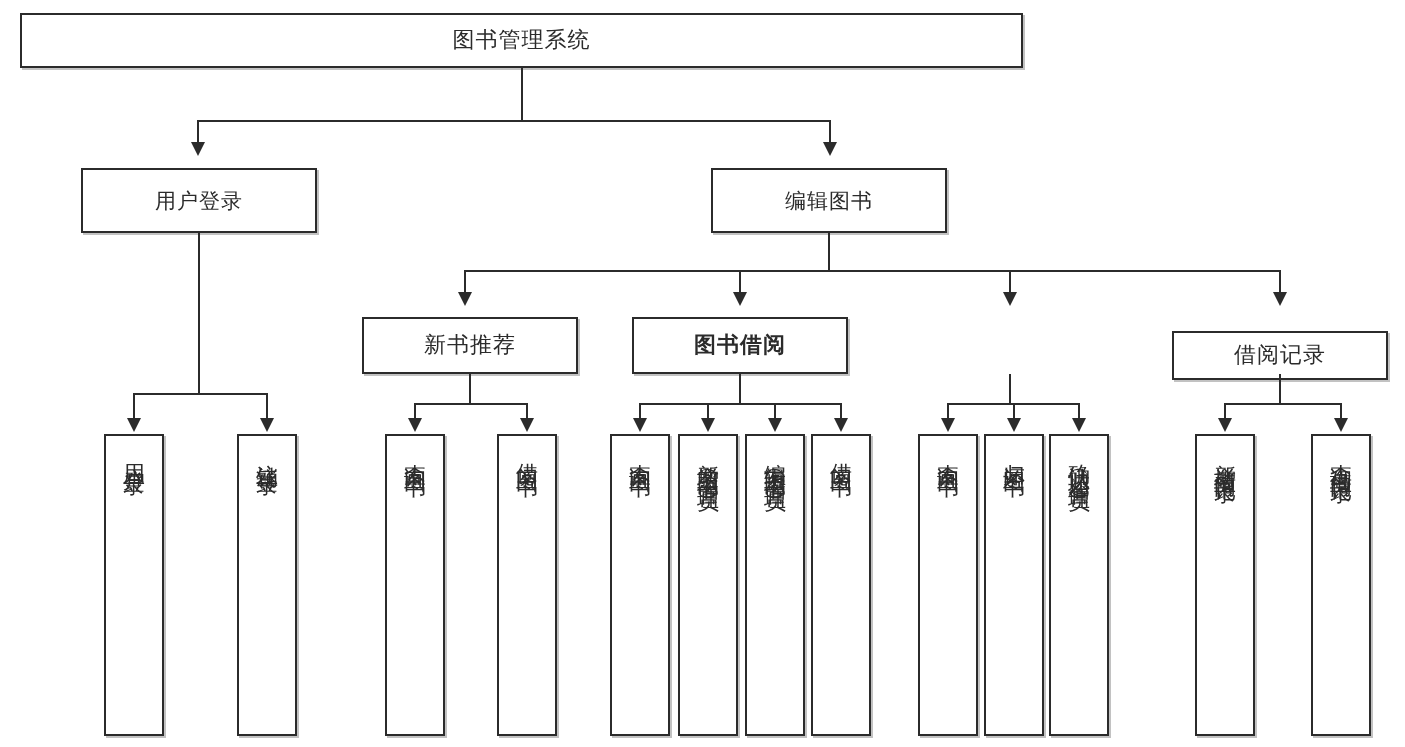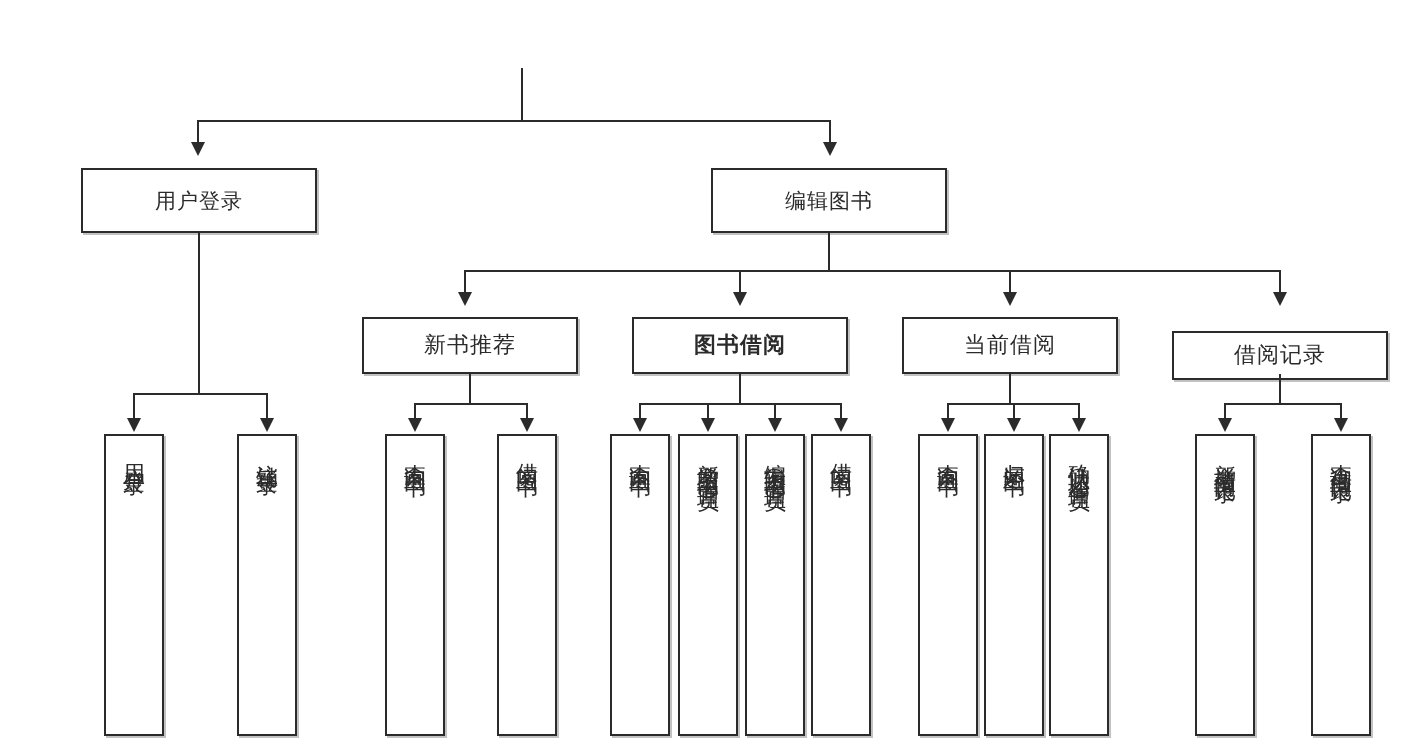--- a/index.html
+++ b/index.html
@@ -73,20 +73,23 @@
     letter-spacing:.5px;
     white-space:nowrap;
     user-select:none;
   }
 </style>
 </head>
 <body>
 
 <div id="stage">
 
+  <div class="node root" style="left:20px;top:13px;width:1003px;height:55px;">
+    <span class="lbl">图书管理系统</span>
+  </div>
 
   <div class="seg vseg" style="left:521px;top:68px;width:2px;height:52px;"></div>
 
   <div class="seg hseg" style="left:197px;top:120px;width:634px;height:2px;"></div>
 
   <div class="seg vseg" style="left:197px;top:120px;width:2px;height:22px;"></div>
   <div class="arrow" style="left:191px;top:142px;"></div>
   <div class="seg vseg" style="left:829px;top:120px;width:2px;height:22px;"></div>
   <div class="arrow" style="left:823px;top:142px;"></div>
 
@@ -118,23 +121,20 @@
   <div class="arrow" style="left:1003px;top:292px;"></div>
 
   <div class="seg vseg" style="left:1279px;top:270px;width:2px;height:22px;"></div>
   <div class="arrow" style="left:1273px;top:292px;"></div>
 
   <div class="node lvl3" style="left:362px;top:317px;width:216px;height:57px;">
     <span class="lbl">新书推荐</span>
   </div>
   <div class="node lvl3" style="left:632px;top:317px;width:216px;height:57px;font-weight:bold;">
     <span class="lbl">图书借阅</span>
-  </div>
-  <div class="node lvl3" style="left:902px;top:317px;width:216px;height:57px;">
-    <span class="lbl">当前借阅</span>
   </div>
   <div class="node lvl3" style="left:1172px;top:331px;width:216px;height:49px;">
     <span class="lbl">借阅记录</span>
   </div>
 
   <div class="seg vseg" style="left:469px;top:374px;width:2px;height:29px;"></div>
   <div class="seg hseg" style="left:414px;top:403px;width:114px;height:2px;"></div>
   <div class="seg vseg" style="left:414px;top:403px;width:2px;height:15px;"></div>
   <div class="arrow" style="left:408px;top:418px;"></div>
   <div class="seg vseg" style="left:526px;top:403px;width:2px;height:15px;"></div>

